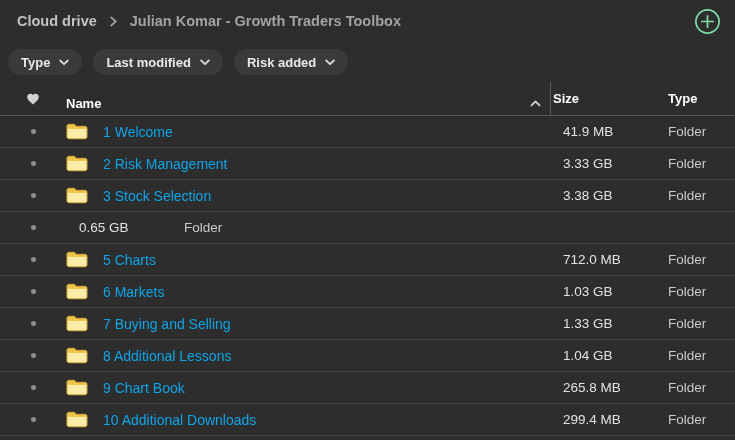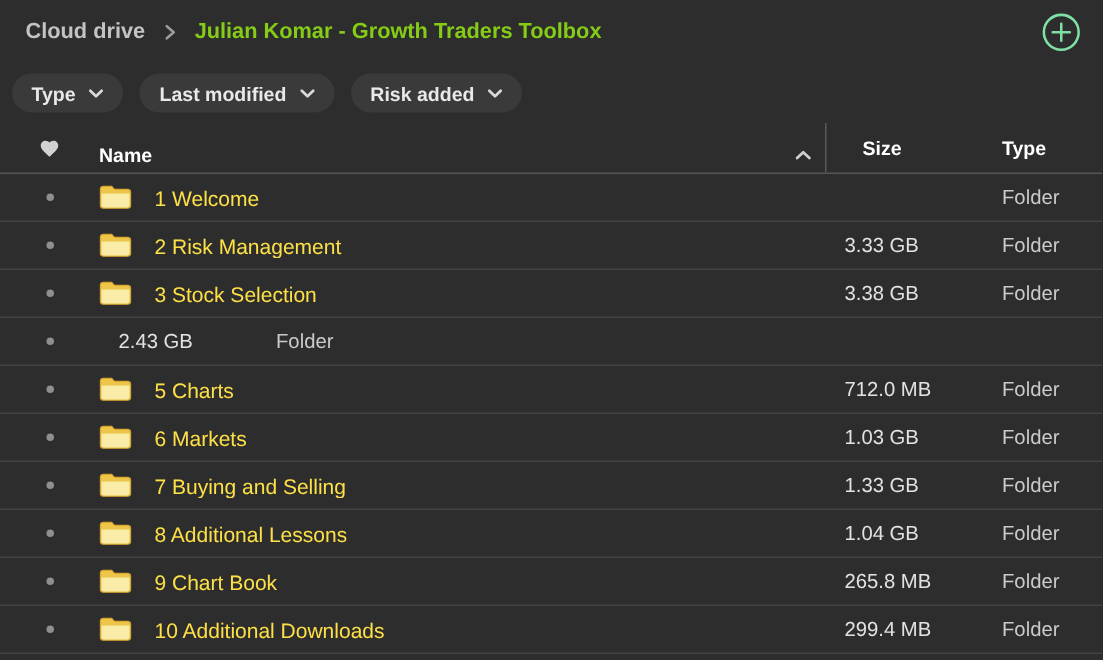--- a/index.html
+++ b/index.html
@@ -15,21 +15,21 @@
   .topbar {
     height: 42px;
     display: flex;
     align-items: center;
     justify-content: space-between;
     padding: 0 14px 0 17px;
   }
   .breadcrumb { display: flex; align-items: center; gap: 12px; }
   .crumb { font-size: 14.5px; font-weight: 600; white-space: nowrap; }
   .crumb.root { color: #c3c3c3; cursor: pointer; }
-  .crumb.current { color: #84cc16; }
+  .crumb.current { color: #a3a3a3; }
   .chev { display: flex; align-items: center; }
 
   .add-btn {
     background: none; border: none; padding: 0; cursor: pointer;
     display: flex; align-items: center; justify-content: center;
   }
 
   
   .filterbar {
     height: 40px;
@@ -66,39 +66,39 @@
     font-weight: 700;
     color: #ffffff;
   }
   .cell { display: flex; align-items: center; }
   .cell.fav  { width: 66px; justify-content: center; flex: 0 0 auto; }
   .cell.namec { flex: 1 1 auto; min-width: 0; }
   .cell.sizec { width: 118px; flex: 0 0 auto; padding-left: 13px; }
   .cell.typec { width: 67px; flex: 0 0 auto; }
 
   .thead .cell.namec { justify-content: space-between; padding-right: 9px; margin-top: 10px; }
-  .thead .cell.sizec { border-left: 1px solid #5a5a5a; padding-left: 24px; align-self: stretch; }
+  .thead .cell.sizec { border-left: 1px solid #5a5a5a; padding-left: 2px; align-self: stretch; }
   .sort-btn { display: flex; align-items: center; cursor: pointer; }
   .head-label { cursor: pointer; }
 
   .row {
     height: 32px;
     border-bottom: 1px solid #434343;
     font-size: 13.5px;
     cursor: pointer;
   }
   .dot {
     width: 5px; height: 5px;
     border-radius: 50%;
     background: #8f8f8f;
     display: inline-block;
   }
   .folder-ic { display: flex; align-items: center; margin-right: 15px; flex: 0 0 auto; }
   .fname {
-    color: #fde047;
+    color: #0ea5e9;
     font-size: 14px;
     white-space: nowrap;
     overflow: hidden;
     text-overflow: ellipsis;
   }
   .cell.sizec.val { color: #e2e2e2; }
   .cell.typec.val { color: #c9c9c9; }
 </style>
 </head>
 <body>
@@ -183,20 +183,21 @@
     </div>
     <div class="cell namec">
       <span class="folder-ic">
         <svg width="22" height="17" viewBox="0 0 24 18">
           <path d="M1 3.2 C1 2 2 1 3.2 1 h6 l2.1 2.3 h9.5 C22 3.3 23 4.3 23 5.5 v9.3 c0 1.2-1 2.2-2.2 2.2 H3.2 C2 17 1 16 1 14.8 z" fill="#eec549" stroke="#d9a92f" stroke-width="0.8"></path>
           <path d="M1.8 6.2 h20.4 v8.4 c0 1-0.8 1.8-1.8 1.8 H3.6 c-1 0-1.8-0.8-1.8-1.8 z" fill="#f8eca8"></path>
         </svg>
       </span>
       <span class="fname">1 Welcome</span>
     </div>
+    <div class="cell sizec val">41.9 MB</div>
     <div class="cell typec val">Folder</div>
   </div>
 
   <div class="row">
     <div class="cell fav">
       <span class="dot"></span>
     </div>
     <div class="cell namec">
       <span class="folder-ic">
         <svg width="22" height="17" viewBox="0 0 24 18">
@@ -224,21 +225,21 @@
       <span class="fname">3 Stock Selection</span>
     </div>
     <div class="cell sizec val">3.38 GB</div>
     <div class="cell typec val">Folder</div>
   </div>
 
   <div class="row">
     <div class="cell fav">
       <span class="dot"></span>
     </div>
-    <div class="cell sizec val">2.43 GB</div>
+    <div class="cell sizec val">0.65 GB</div>
     <div class="cell typec val">Folder</div>
   </div>
 
   <div class="row">
     <div class="cell fav">
       <span class="dot"></span>
     </div>
     <div class="cell namec">
       <span class="folder-ic">
         <svg width="22" height="17" viewBox="0 0 24 18">

